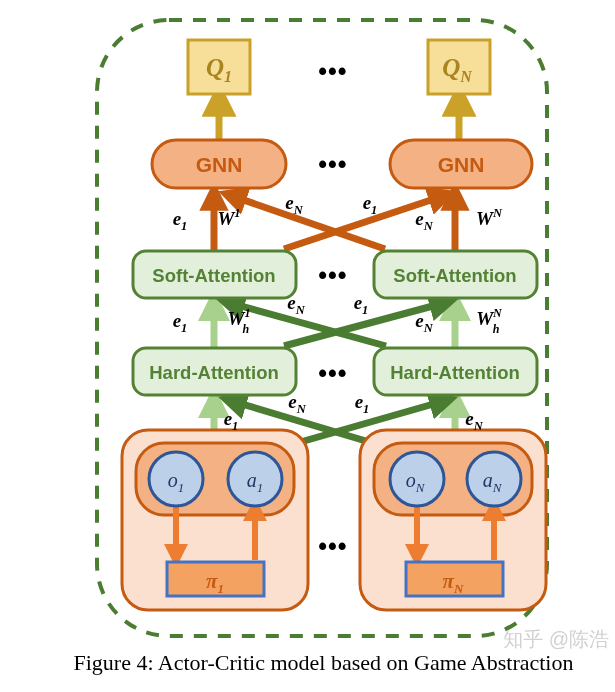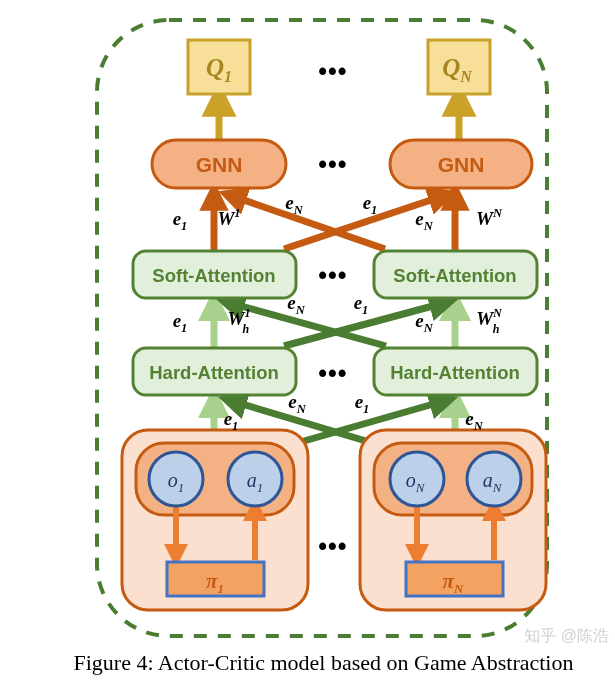--- a/index.html
+++ b/index.html
@@ -30,21 +30,21 @@
     font-family: "Liberation Serif", serif;
     font-size: 22px;
     color: #000000;
     letter-spacing: 0px;
     white-space: nowrap;
   }
   .watermark {
     position: absolute;
     right: 6px; top: 626px;
     font-family: "Liberation Sans", sans-serif;
-    font-size: 16px;
+    font-size: 20px;
     color: #c9c9c9;
     opacity: .85;
     white-space: nowrap;
   }
   .bx-label {
     font-family: "Liberation Sans", sans-serif;
     font-weight: bold;
   }
 </style>
 </head>

